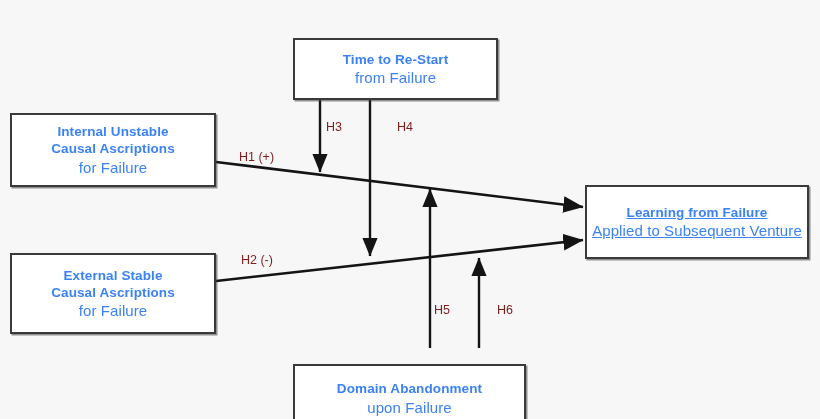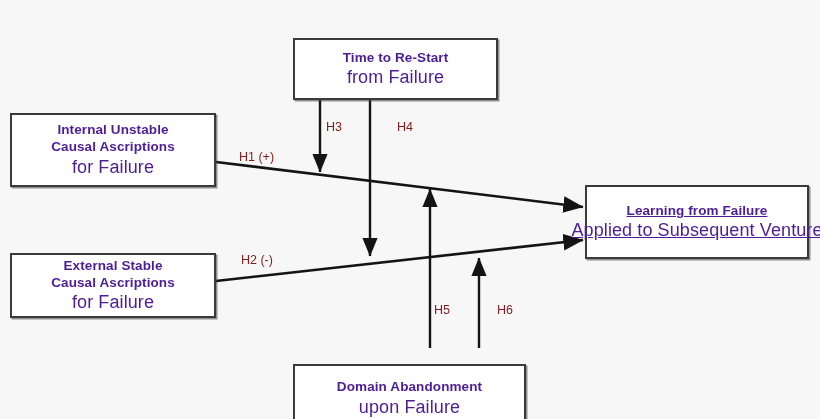--- a/index.html
+++ b/index.html
@@ -19,32 +19,32 @@
     position: absolute;
     background: #ffffff;
     border: 2px solid #3a3a3a;
     box-sizing: border-box;
     display: flex;
     flex-direction: column;
     align-items: center;
     justify-content: center;
     text-align: center;
     line-height: 1.28;
-    color: #4c1d95;
+    color: #3b82f6;
     box-shadow: 1.5px 1.5px 0 rgba(60,60,60,0.55);
   }
   .node .t1 {
     font-weight: bold;
     font-size: 13.5px;
     letter-spacing: 0.1px;
     white-space: nowrap;
   }
   .node .t2 {
     font-weight: normal;
-    font-size: 18px;
+    font-size: 15px;
     letter-spacing: 0.1px;
     white-space: nowrap;
   }
   #edge-layer {
     position: absolute;
     left: 0;
     top: 0;
     width: 820px;
     height: 419px;
     pointer-events: none;
@@ -52,21 +52,21 @@
   .hlabel {
     position: absolute;
     font-size: 12.5px;
     color: #7f1d1d;
     white-space: nowrap;
     font-family: "Liberation Sans", sans-serif;
   }
   
   #node-time        { left: 293px; top: 38px;  width: 205px; height: 62px; }
   #node-internal    { left: 10px;  top: 113px; width: 206px; height: 74px; }
-  #node-external    { left: 10px;  top: 253px; width: 206px; height: 65px; }
+  #node-external    { left: 10px;  top: 253px; width: 206px; height: 81px; }
   #node-learning    { left: 585px; top: 185px; width: 224px; height: 74px; text-decoration: underline; }
   #node-domain      { left: 293px; top: 348px; width: 233px; height: 69px; margin-top: 16px; }
   
   #lbl-h1 { left: 239px; top: 150px; }
   #lbl-h2 { left: 241px; top: 253px; }
   #lbl-h3 { left: 326px; top: 120px; }
   #lbl-h4 { left: 397px; top: 120px; }
   #lbl-h5 { left: 434px; top: 303px; text-align: center; }
   #lbl-h6 { left: 497px; top: 303px; text-align: center; }
 </style>

